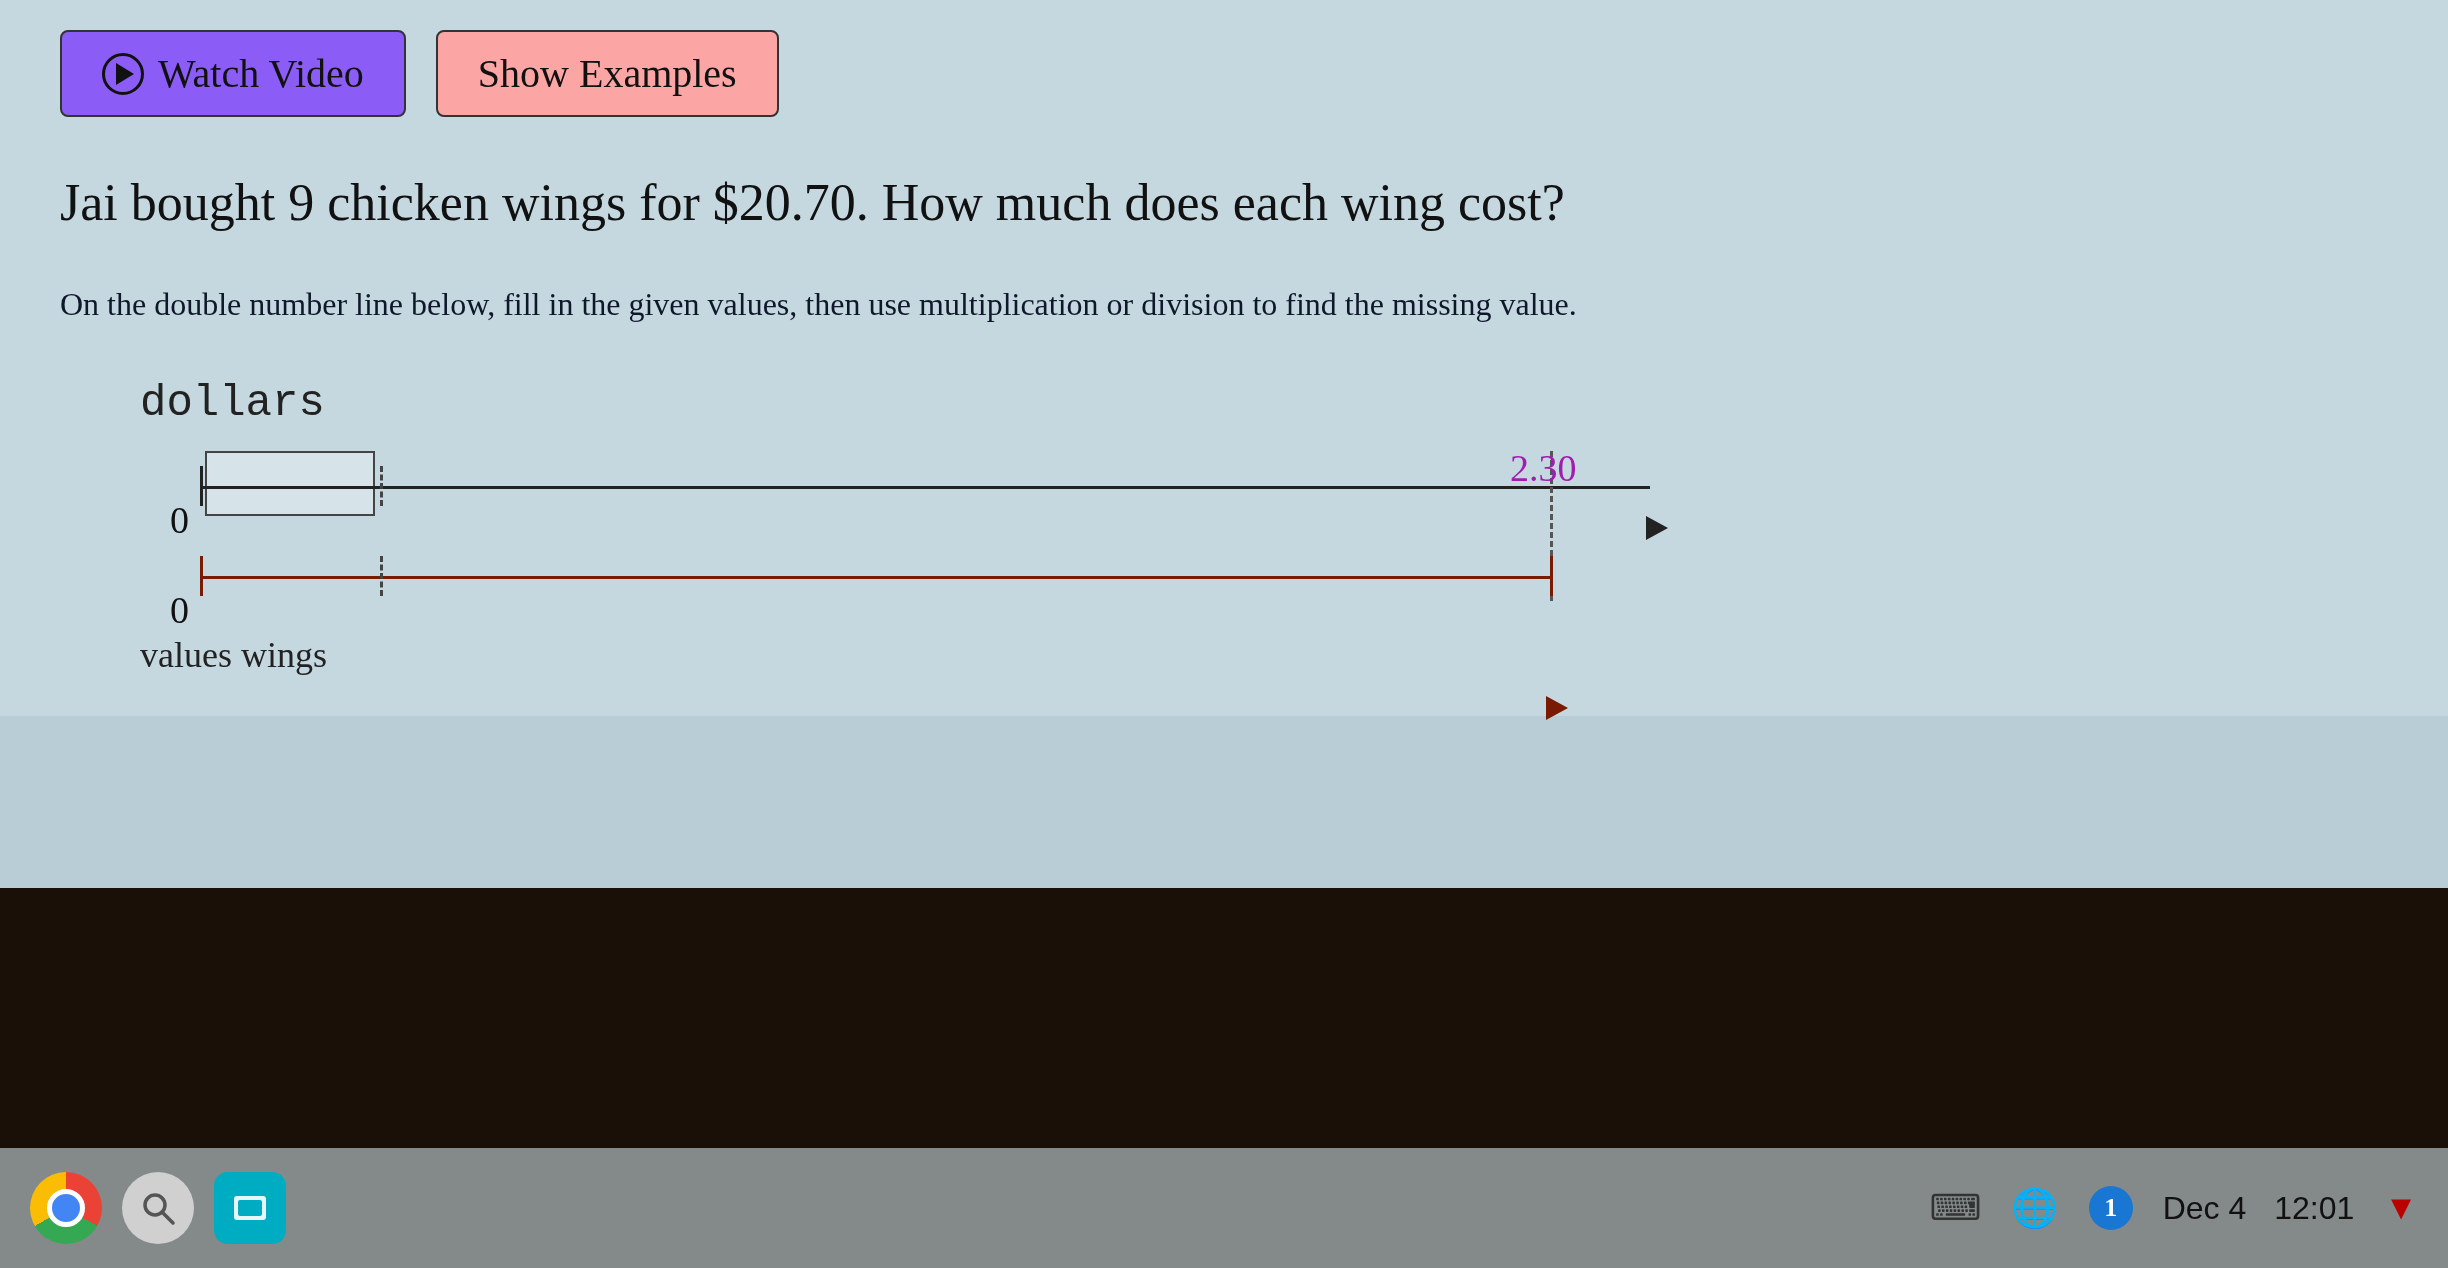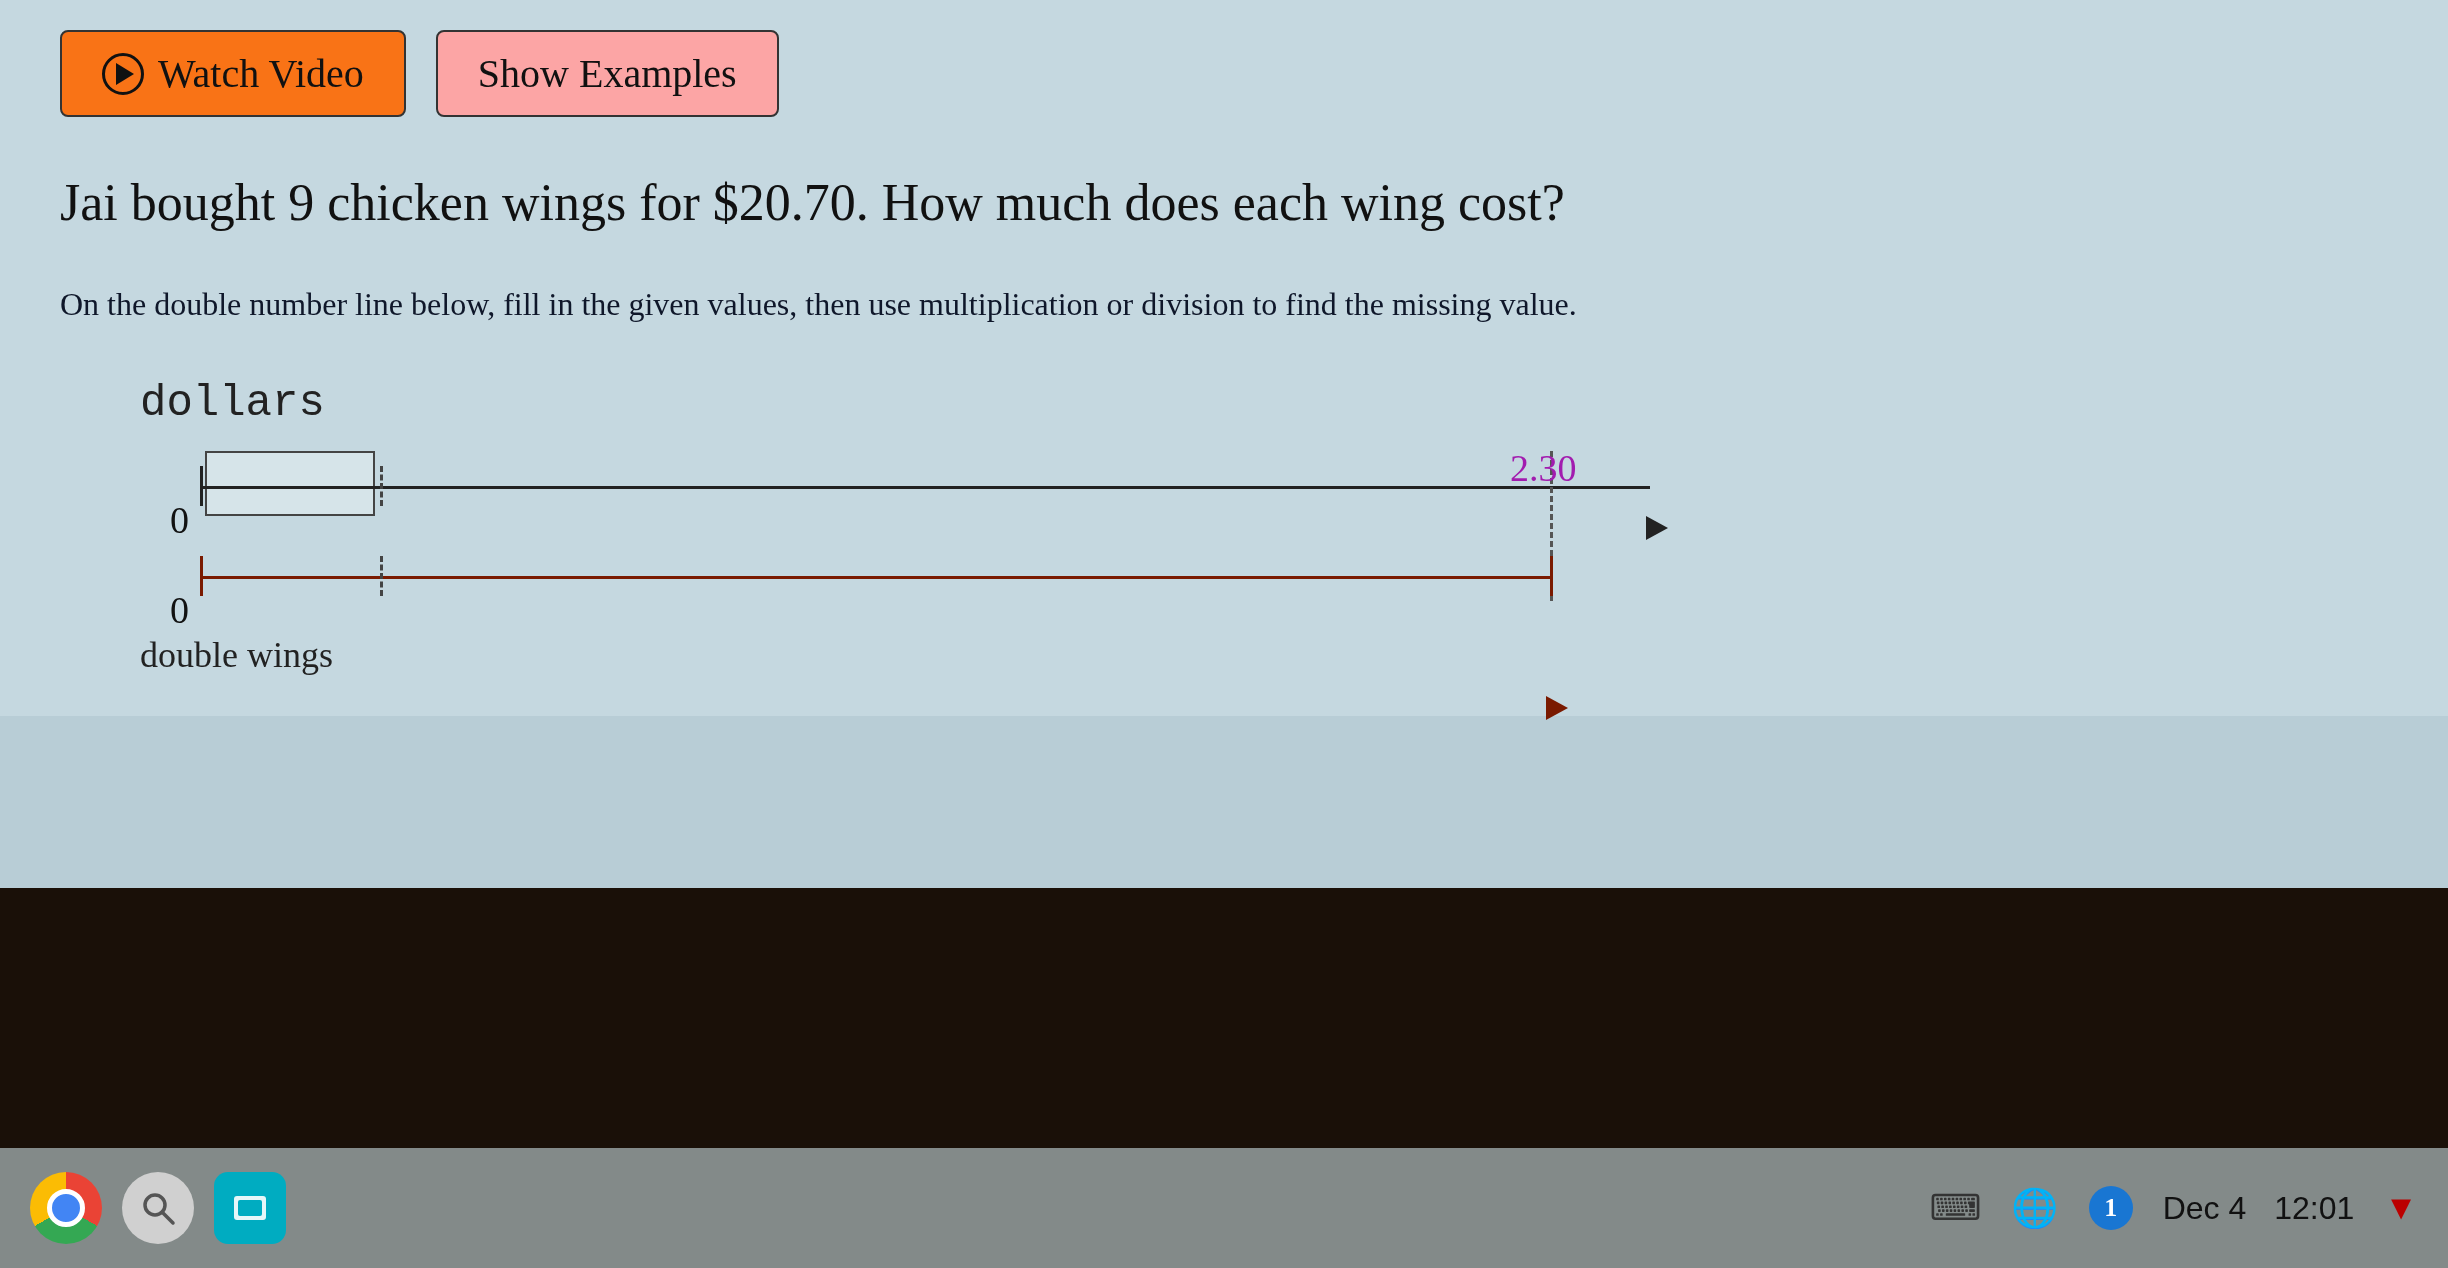--- a/index.html
+++ b/index.html
@@ -46,21 +46,21 @@
       align-items: center;
     }
 
     .watch-video-btn {
       display: flex;
       align-items: center;
       gap: 14px;
       border: 2.5px solid #333;
       border-radius: 8px;
       padding: 18px 40px;
-      background: #f97316;
+      background: #8b5cf6;
       font-size: 40px;
       font-family: Georgia, serif;
       cursor: pointer;
       color: #111;
     }
 
     .play-circle {
       width: 42px;
       height: 42px;
       border: 3px solid #111;
@@ -428,21 +428,21 @@
 
       <div class="tick-dashed-top"></div>
       <div class="tick-dashed-bottom"></div>
 
       <div class="tick-end-dashed"></div>
       <div class="tick-end-bottom"></div>
 
       <span class="label-2-30">2.30</span>
     </div>
 
-    <div class="axis-label-bottom">double wings</div>
+    <div class="axis-label-bottom">values wings</div>
   </div>
 </div>
 
 <div class="keyboard-area"></div>
 
 <div class="taskbar">
 
   <div class="taskbar-icon chrome-icon"></div>
 
   <div class="taskbar-icon search-icon-taskbar" style="background:#d0d0d0; border-radius:50%;">

